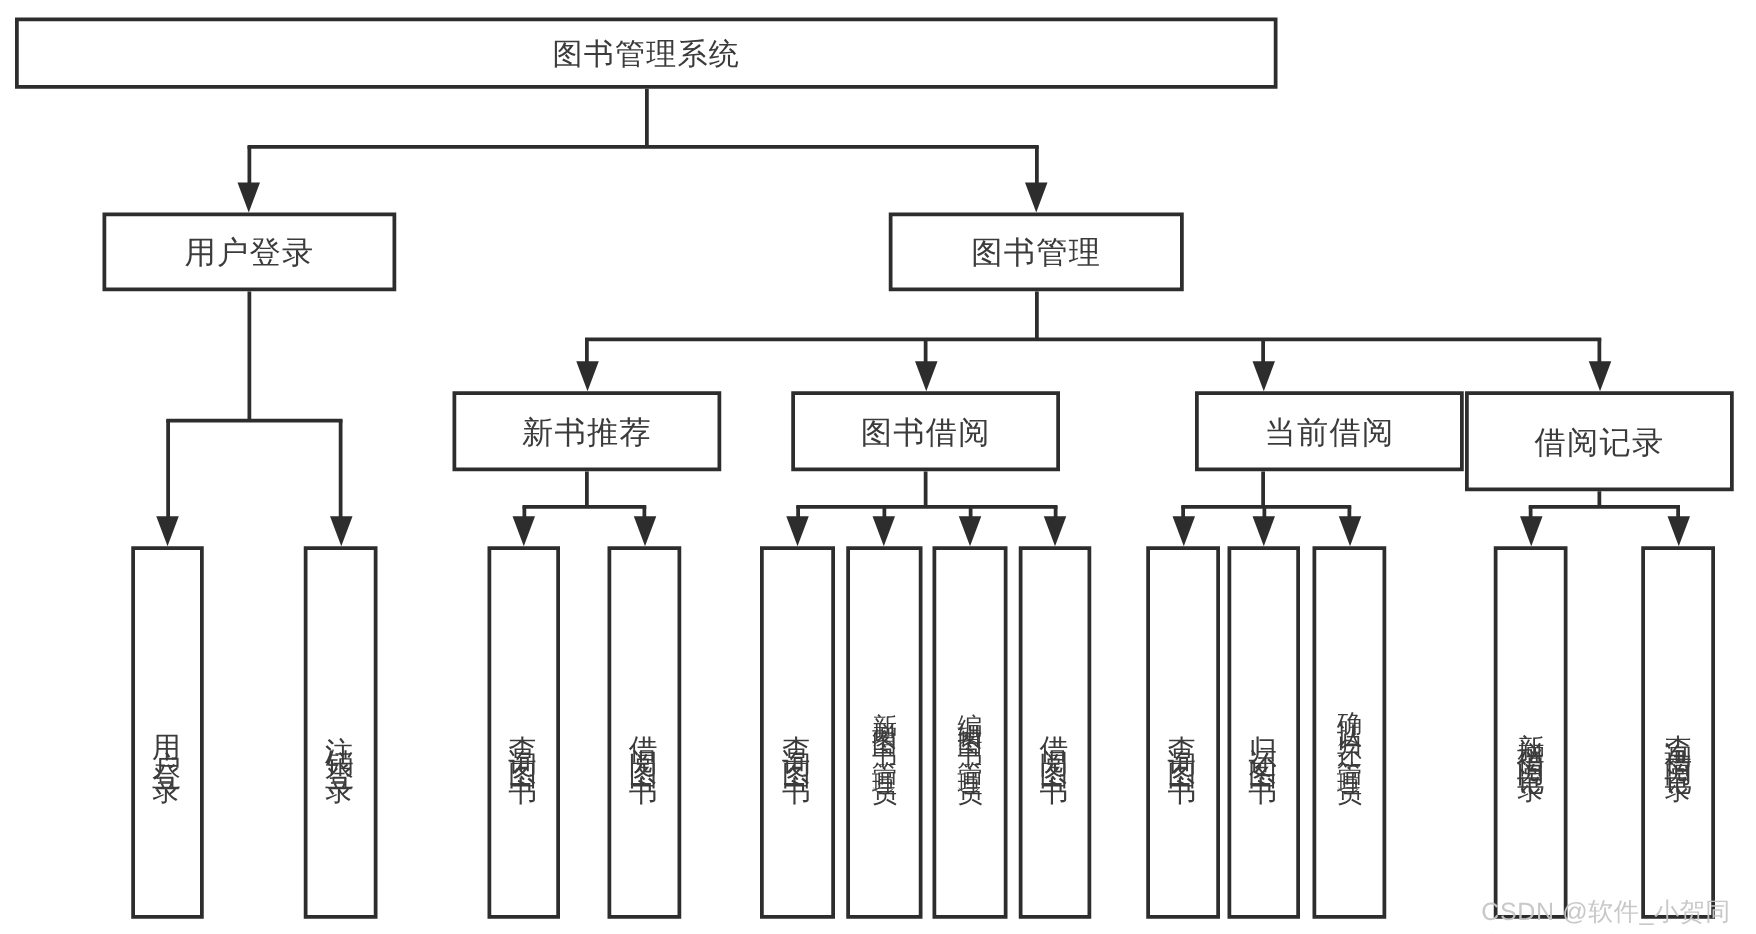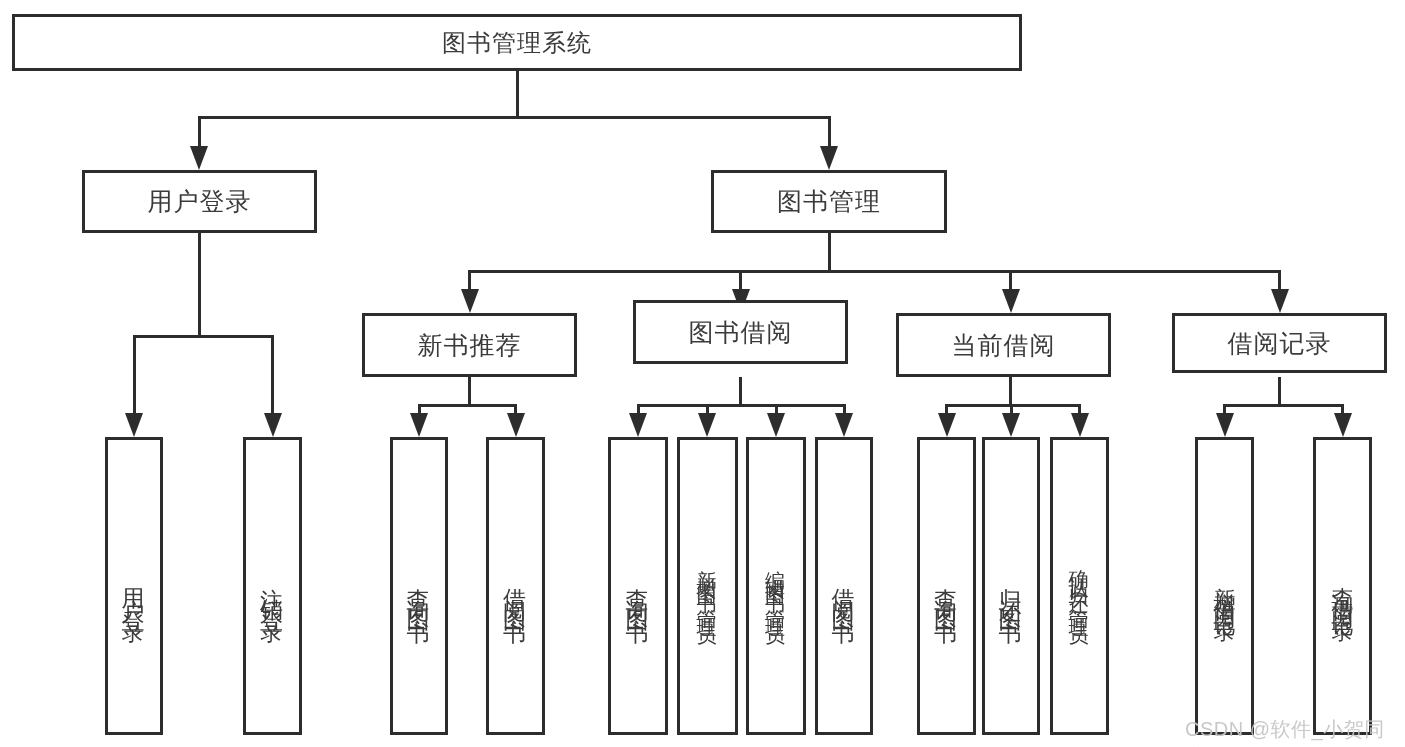--- a/index.html
+++ b/index.html
@@ -104,27 +104,27 @@
   <div class="box" style="left:82px;top:170px;width:235px;height:63px">
     <span class="lbl h">用户登录</span>
   </div>
   <div class="box" style="left:362px;top:313px;width:215px;height:64px">
     <span class="lbl h">新书推荐</span>
   </div>
 
   <div class="box" style="left:711px;top:170px;width:236px;height:63px">
     <span class="lbl h">图书管理</span>
   </div>
-  <div class="box" style="left:633px;top:300px;width:215px;height:64px">
+  <div class="box" style="left:633px;top:313px;width:215px;height:64px">
     <span class="lbl h">图书借阅</span>
   </div>
-  <div class="box" style="left:896px;top:313px;width:215px;height:64px">
+  <div class="box" style="left:956px;top:313px;width:215px;height:64px">
     <span class="lbl h">当前借阅</span>
   </div>
-  <div class="box" style="left:1172px;top:313px;width:215px;height:60px">
+  <div class="box" style="left:1172px;top:313px;width:215px;height:80px">
     <span class="lbl h">借阅记录</span>
   </div>
 
   <div class="box" style="left:105px;top:437px;width:58px;height:298px">
     <span class="lbl v v4">用户登录</span>
   </div>
   <div class="box" style="left:243px;top:437px;width:59px;height:298px">
     <span class="lbl v v4">注销登录</span>
   </div>
   <div class="box" style="left:390px;top:437px;width:58px;height:298px">

